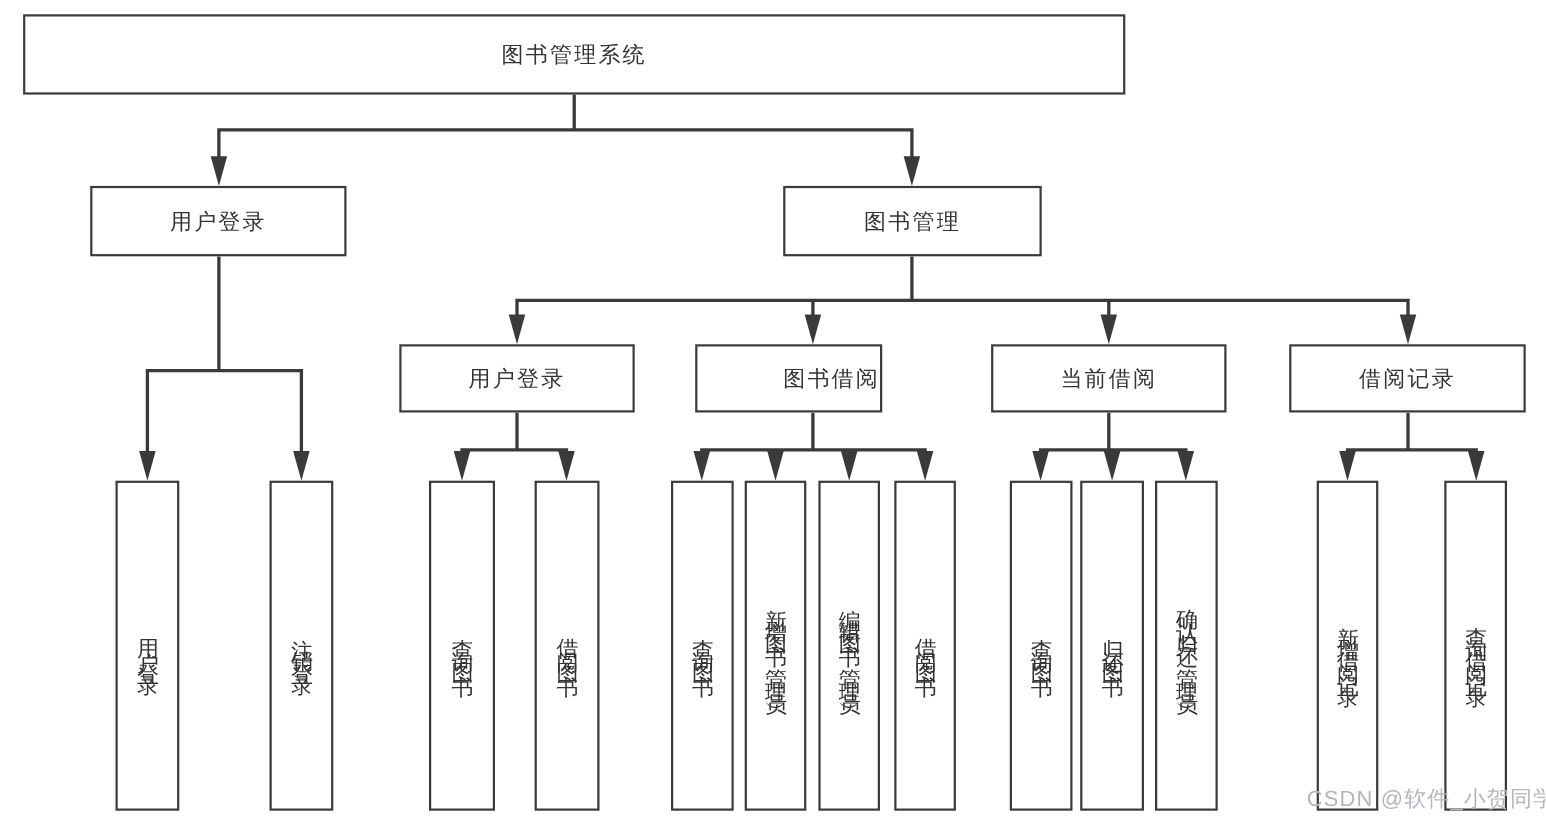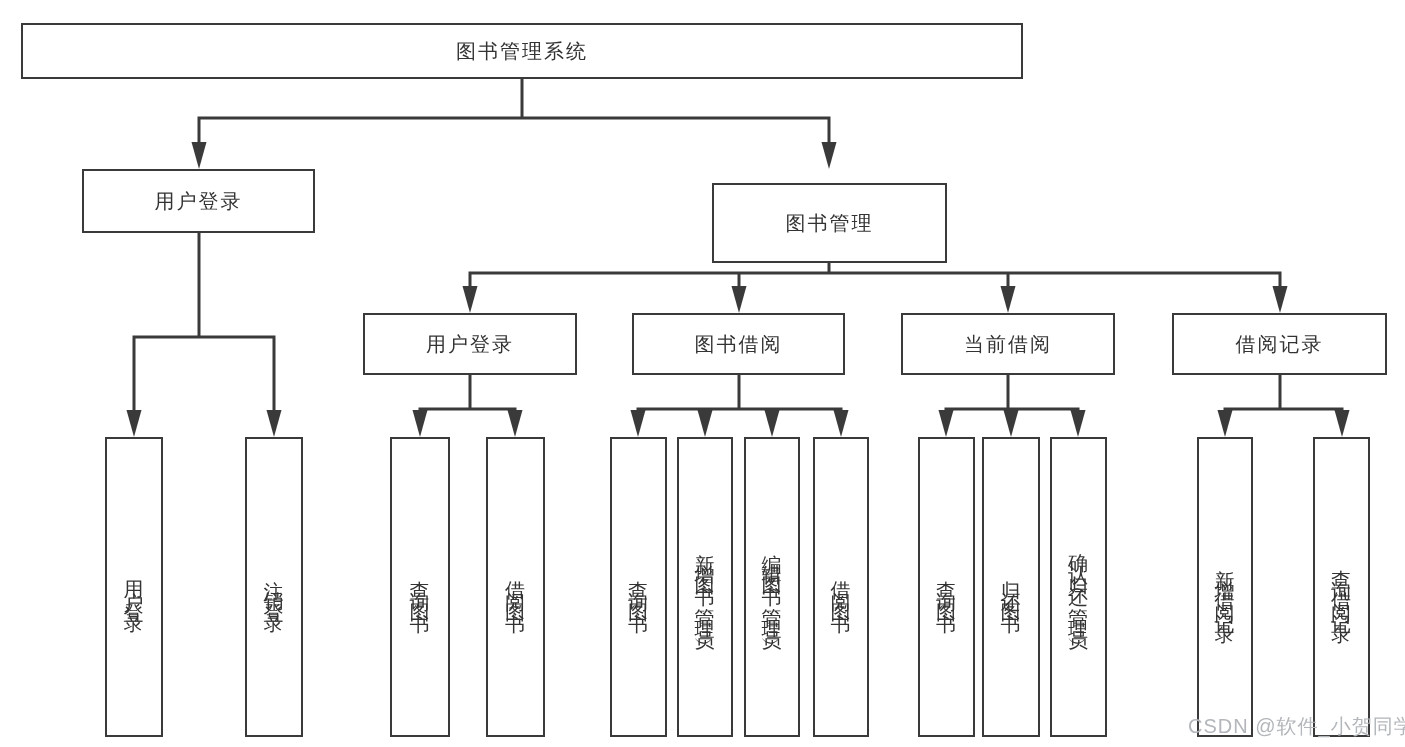--- a/index.html
+++ b/index.html
@@ -10,25 +10,25 @@
     position:absolute;z-index:1;box-sizing:border-box;
     background:#ffffff;border:2.5px solid #3a3a3a;color:#333333;
     display:flex;align-items:center;justify-content:center;
   }
   .box.h span{font-size:20px;letter-spacing:2px;white-space:nowrap;}
   .box.v span{
     writing-mode:vertical-rl;text-orientation:mixed;
     font-size:20px;letter-spacing:11px;line-height:1;white-space:nowrap;
   }
   
-  .n-root{left:21px;top:23px;width:1002px;height:56px;}
+  .n-root{left:21px;top:13px;width:1002px;height:73px;}
   .n-l2a{left:82px;top:169px;width:233px;height:64px;}
-  .n-l2b{left:712px;top:183px;width:235px;height:80px;}
+  .n-l2b{left:712px;top:169px;width:235px;height:64px;}
   .n-l3a{left:363px;top:313px;width:214px;height:62px;}
-  .n-l3b{left:632px;top:313px;width:213px;height:62px;}
+  .n-l3b{left:632px;top:313px;width:170px;height:62px;justify-content:flex-end;}
   .n-l3c{left:901px;top:313px;width:214px;height:62px;}
   .n-l3d{left:1172px;top:313px;width:215px;height:62px;}
   
   .leaf{top:437px;height:300px;}
   .n-g1a{left:105px;width:58px;}
   .n-g1b{left:245px;width:58px;}
   .n-g2a{left:390px;width:60px;}
   .n-g2b{left:486px;width:59px;}
   .n-g3a{left:610px;width:57px;}
   .n-g3b{left:677px;width:56px;}

